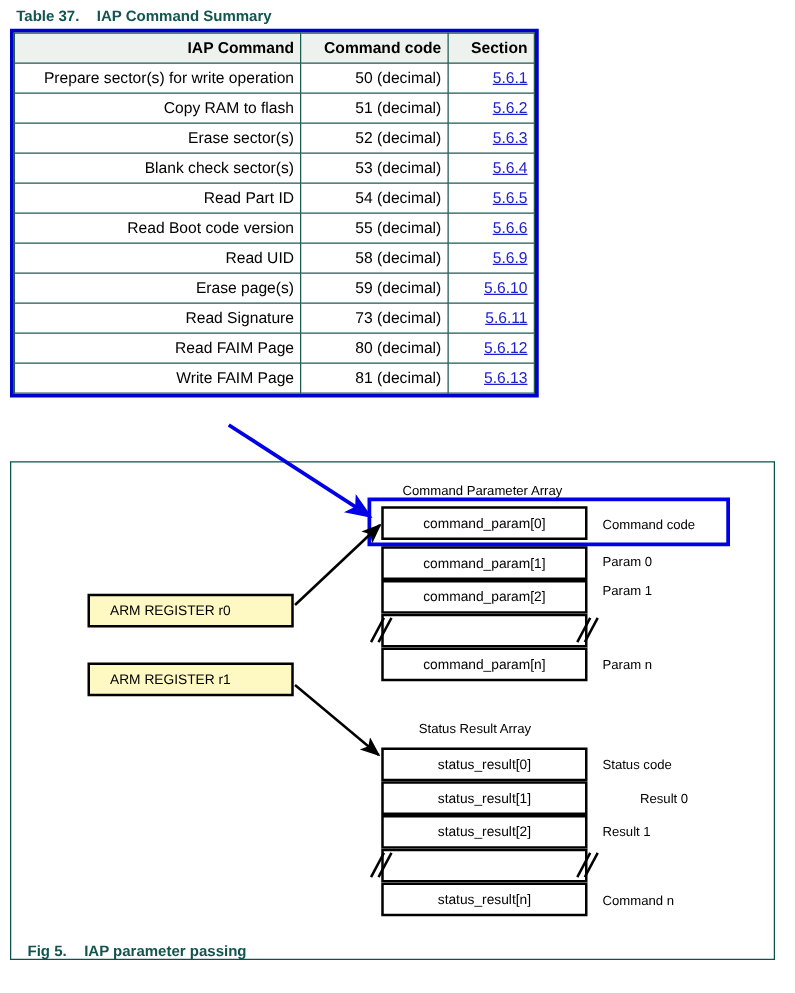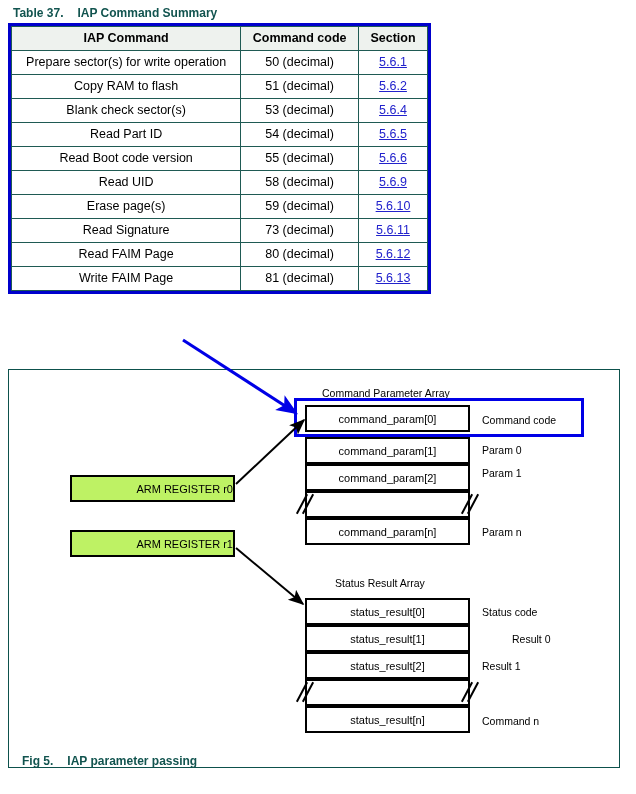--- a/index.html
+++ b/index.html
@@ -24,21 +24,21 @@
     background:#fff;
     box-sizing:border-box;
   }
   table.iap{
     border-collapse:collapse;width:100%;
     font-size:12.5px;
   }
   table.iap th, table.iap td{
     border:1px solid #1f5a53;
     padding:3px 5px 4px 5px;
-    text-align:center;
+    text-align:right;
     vertical-align:middle;
     height:16px;
     line-height:15px;
     font-weight:normal;
     background:#ffffff;
   }
   table.iap thead th{
     background:#eef2ee;
     font-weight:bold;
     font-size:12.5px;
@@ -57,24 +57,25 @@
   .fig-caption{
     position:absolute;left:22px;top:754px;
     font-size:12px;font-weight:bold;color:#12544f;white-space:nowrap;
   }
   .fig-caption .num{margin-right:14px;}
 
   
   .reg-box{
     position:absolute;
     border:2.3px solid #000;
-    background:#bef264;
+    background:#fef9c3;
     font-size:11px;
-    display:flex;align-items:center;justify-content:flex-end;
+    display:flex;align-items:center;justify-content:flex-start;
     box-sizing:border-box;
+    padding-left:16px;
   }
   #reg-r0{left:70px;top:475px;width:165px;height:27px;}
   #reg-r1{left:70px;top:530px;width:165px;height:27px;}
 
   
   .array-title{
     position:absolute;font-size:10.5px;color:#000;white-space:nowrap;
   }
   .cell{
     position:absolute;left:305px;width:165px;height:27px;
@@ -131,20 +132,25 @@
           <td>Prepare sector(s) for write operation</td>
           <td>50 (decimal)</td>
           <td><span class="seclink">5.6.1</span></td>
         </tr>
         <tr>
           <td>Copy RAM to flash</td>
           <td>51 (decimal)</td>
           <td><span class="seclink">5.6.2</span></td>
         </tr>
         <tr>
+          <td>Erase sector(s)</td>
+          <td>52 (decimal)</td>
+          <td><span class="seclink">5.6.3</span></td>
+        </tr>
+        <tr>
           <td>Blank check sector(s)</td>
           <td>53 (decimal)</td>
           <td><span class="seclink">5.6.4</span></td>
         </tr>
         <tr>
           <td>Read Part ID</td>
           <td>54 (decimal)</td>
           <td><span class="seclink">5.6.5</span></td>
         </tr>
         <tr>

